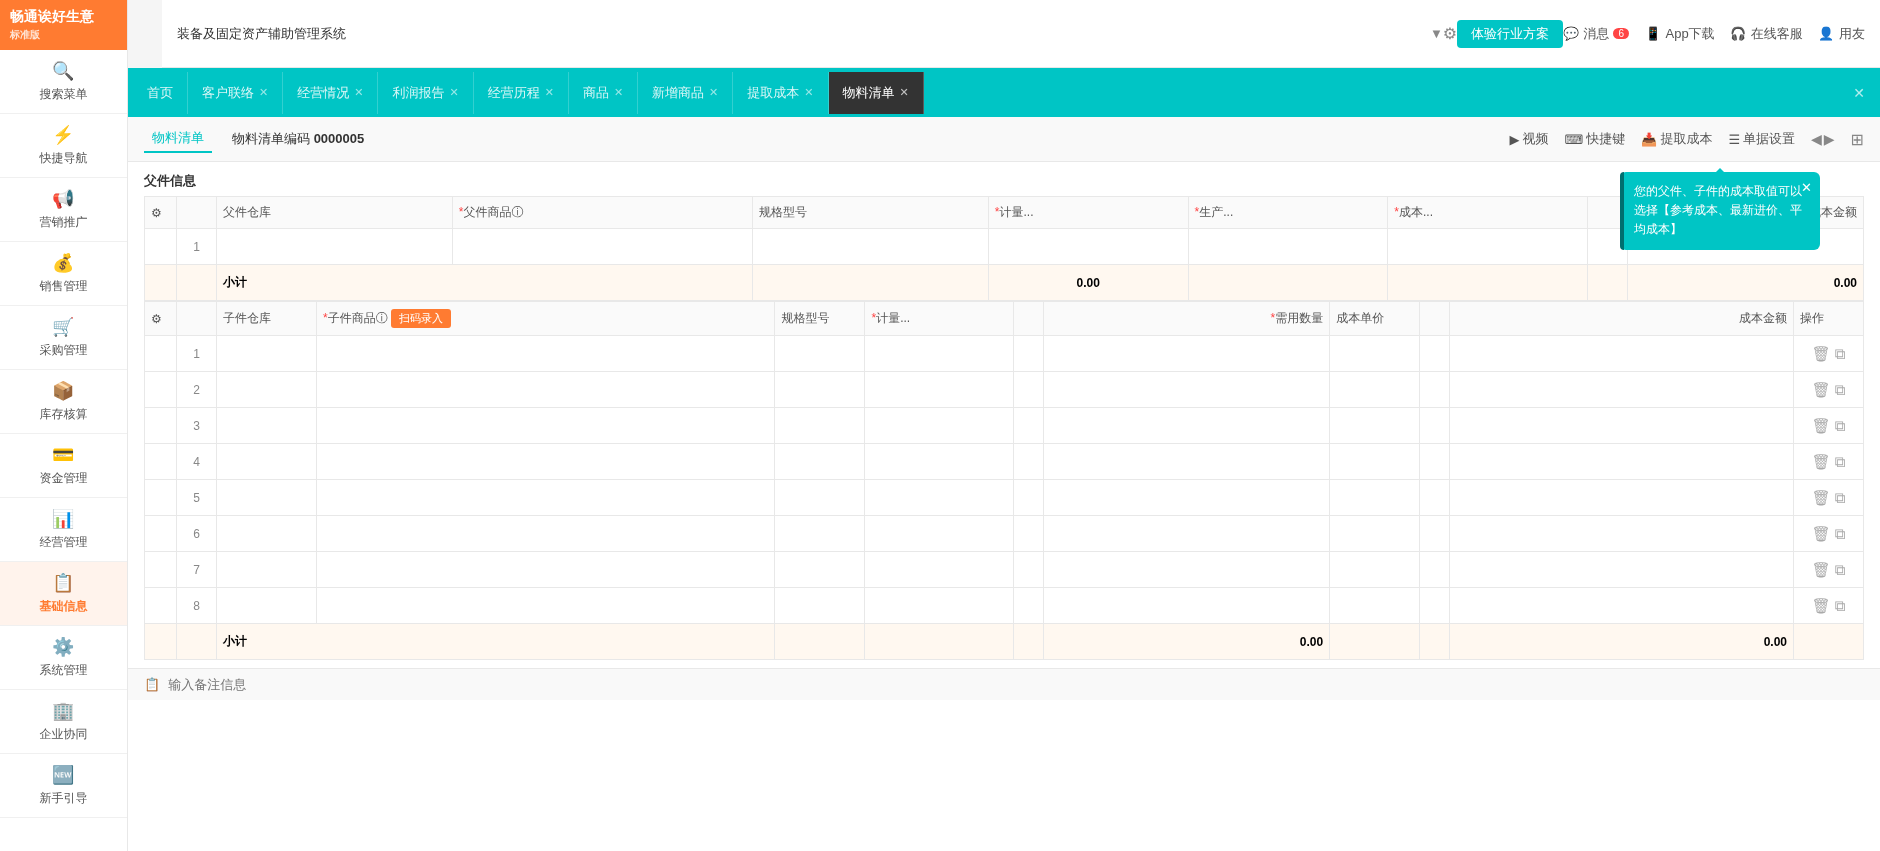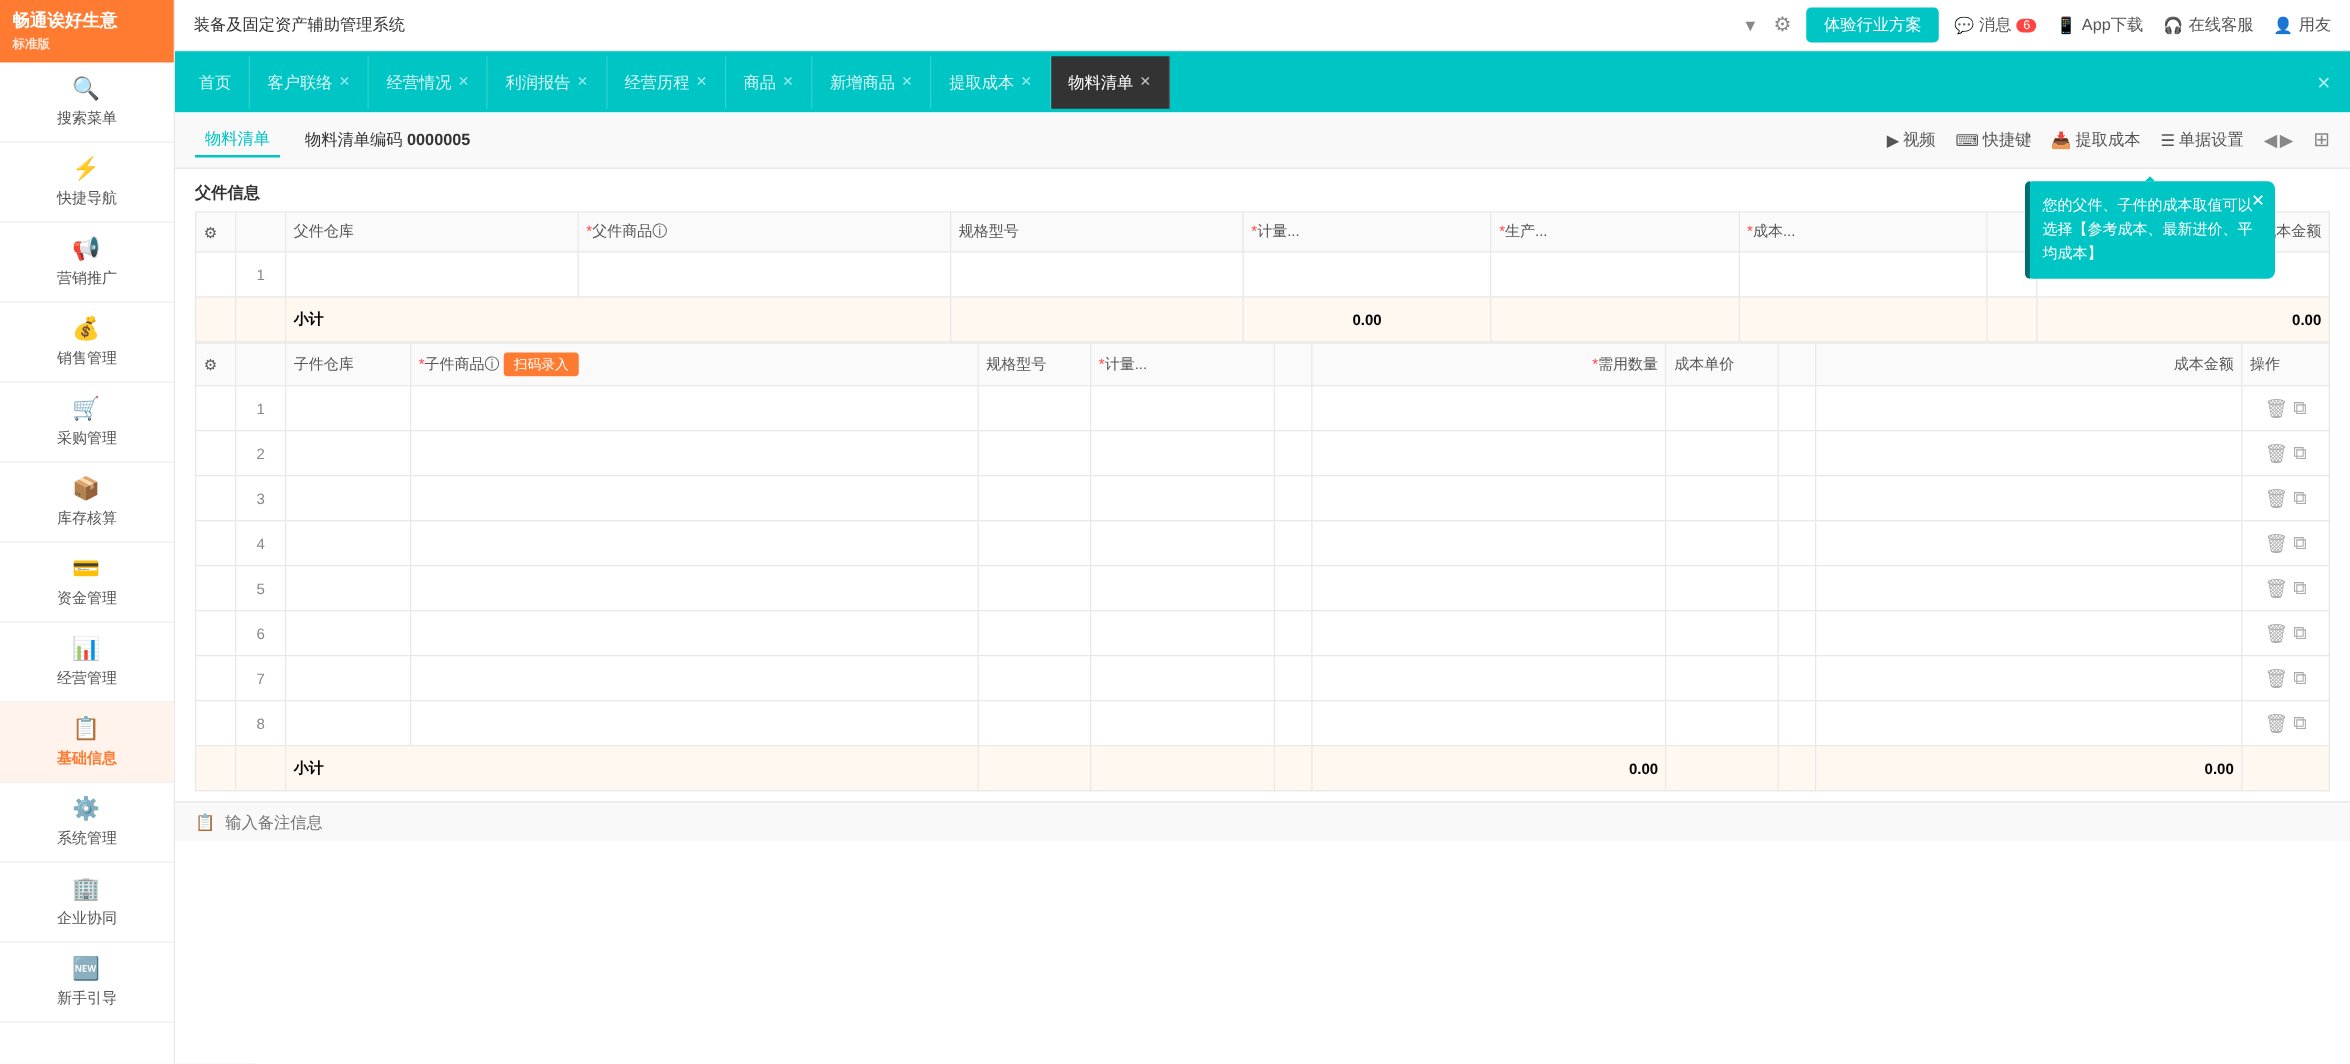--- a/index.html
+++ b/index.html
@@ -1,20 +1,20 @@
 <!DOCTYPE html>
 <html><head>
   <meta charset="utf-8">
   <style>
     * { box-sizing: border-box; margin: 0; padding: 0; }
     body { font-family: 'Microsoft YaHei', sans-serif; font-size: 13px; background: #f5f5f5; display: flex; height: 851px; overflow: hidden; }
 
     
     .sidebar {
-      width: 140px;
+      width: 128px;
       background: #fff;
       border-right: 1px solid #e8e8e8;
       display: flex;
       flex-direction: column;
       flex-shrink: 0;
     }
     .sidebar-logo {
       background: #ff7b31;
       height: 50px;
       display: flex;
@@ -46,27 +46,27 @@
     
     .main {
       flex: 1;
       display: flex;
       flex-direction: column;
       overflow: hidden;
     }
 
     
     .topbar {
-      height: 41px;
+      height: 68px;
       background: #fff;
       border-bottom: 1px solid #e8e8e8;
       display: flex;
       align-items: center;
       padding: 0 15px;
-      gap: 12px;
+      margin-left: 34px;
     }
     .topbar-title { color: #333; font-size: 13px; flex: 1; }
     .topbar-badge-btn {
       background: #00c5c5;
       color: white;
       border: none;
       border-radius: 4px;
       padding: 5px 14px;
       cursor: pointer;
       font-size: 13px;

